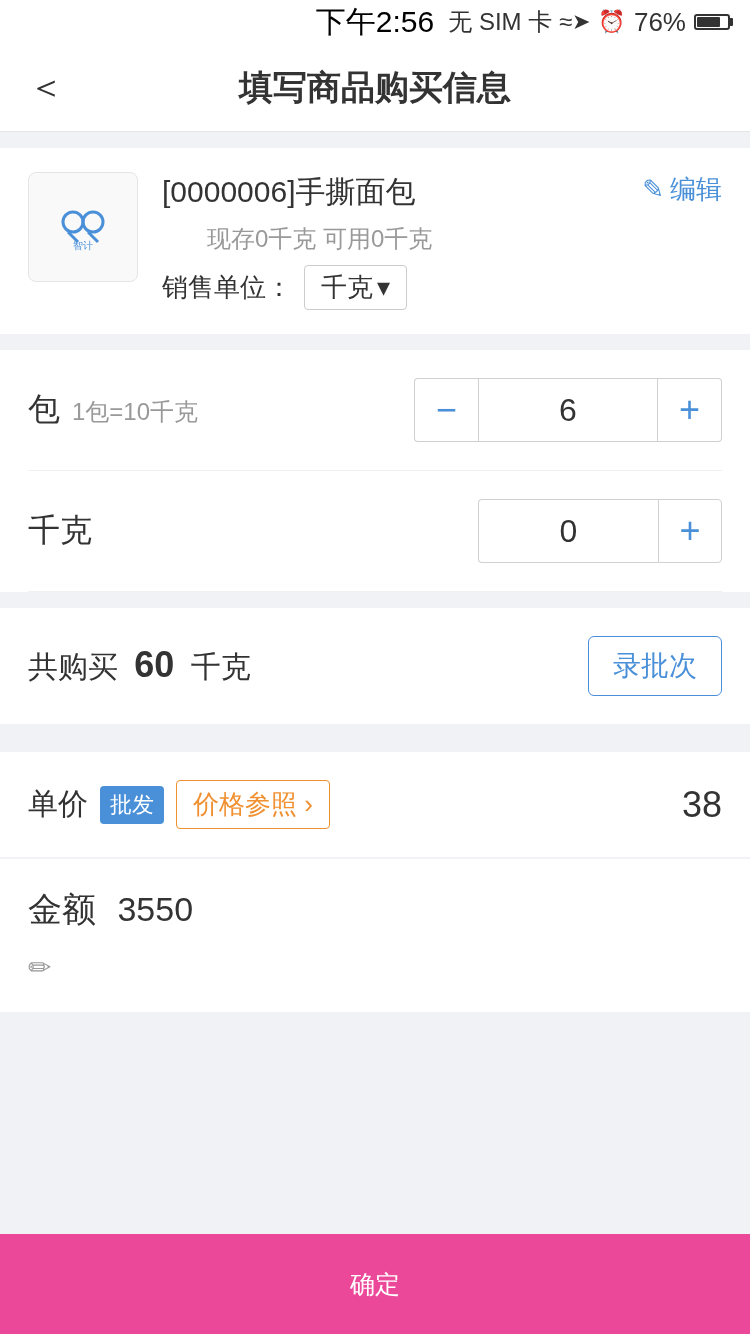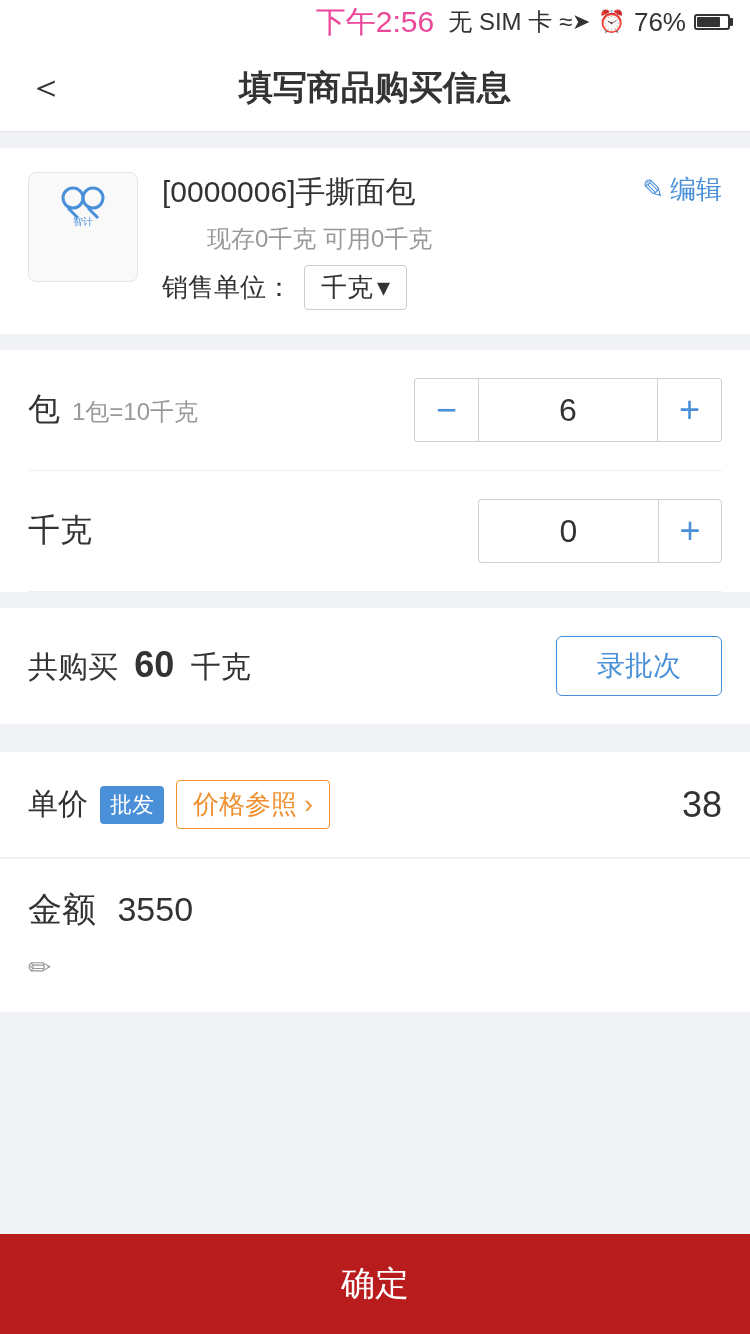--- a/index.html
+++ b/index.html
@@ -25,21 +25,21 @@
     }
     .status-left {
       font-size: 26px;
       color: #333;
       display: flex;
       align-items: center;
       gap: 8px;
     }
     .status-center {
       font-size: 30px;
-      color: #ec4899;
+      color: #000000;
       font-weight: 500;
       position: absolute;
       left: 50%;
       transform: translateX(-50%);
     }
     .status-right {
       display: flex;
       align-items: center;
       gap: 8px;
       font-size: 26px;
@@ -101,21 +101,21 @@
       gap: 24px;
       margin-top: 16px;
     }
     .product-thumb {
       width: 110px;
       height: 110px;
       border: 1px solid #e5e5e5;
       border-radius: 8px;
       background: #f9f9f9;
       display: flex;
-      align-items: flex-start;
+      align-items: center;
       justify-content: center;
       flex-shrink: 0;
     }
     .product-thumb svg {
       width: 60px;
       height: 60px;
     }
     .product-info {
       flex: 1;
     }
@@ -233,21 +233,21 @@
     .summary-text {
       font-size: 30px;
       color: #333;
     }
     .summary-text strong {
       font-weight: 700;
     }
     .batch-btn {
       border: 1px solid #4a90d9;
       border-radius: 6px;
-      padding: 10px 40px;
+      padding: 10px 24px;
       font-size: 28px;
       color: #4a90d9;
       background: #fff;
       cursor: pointer;
     }
 
     
     .price-section {
       background: #fff;
       margin-top: 28px;
@@ -310,25 +310,25 @@
       font-size: 28px;
       cursor: pointer;
     }
 
     
     .spacer { flex: 1; background: #f0f2f5; }
 
     
     .confirm-btn {
       height: 100px;
-      background: #b91c1c;
+      background: #ec4899;
       display: flex;
       align-items: center;
       justify-content: center;
-      font-size: 34px;
+      font-size: 25px;
       color: #fff;
       font-weight: 500;
       cursor: pointer;
       flex-shrink: 0;
     }
   </style>
 </head>
 <body>
 
 <div class="status-bar">

